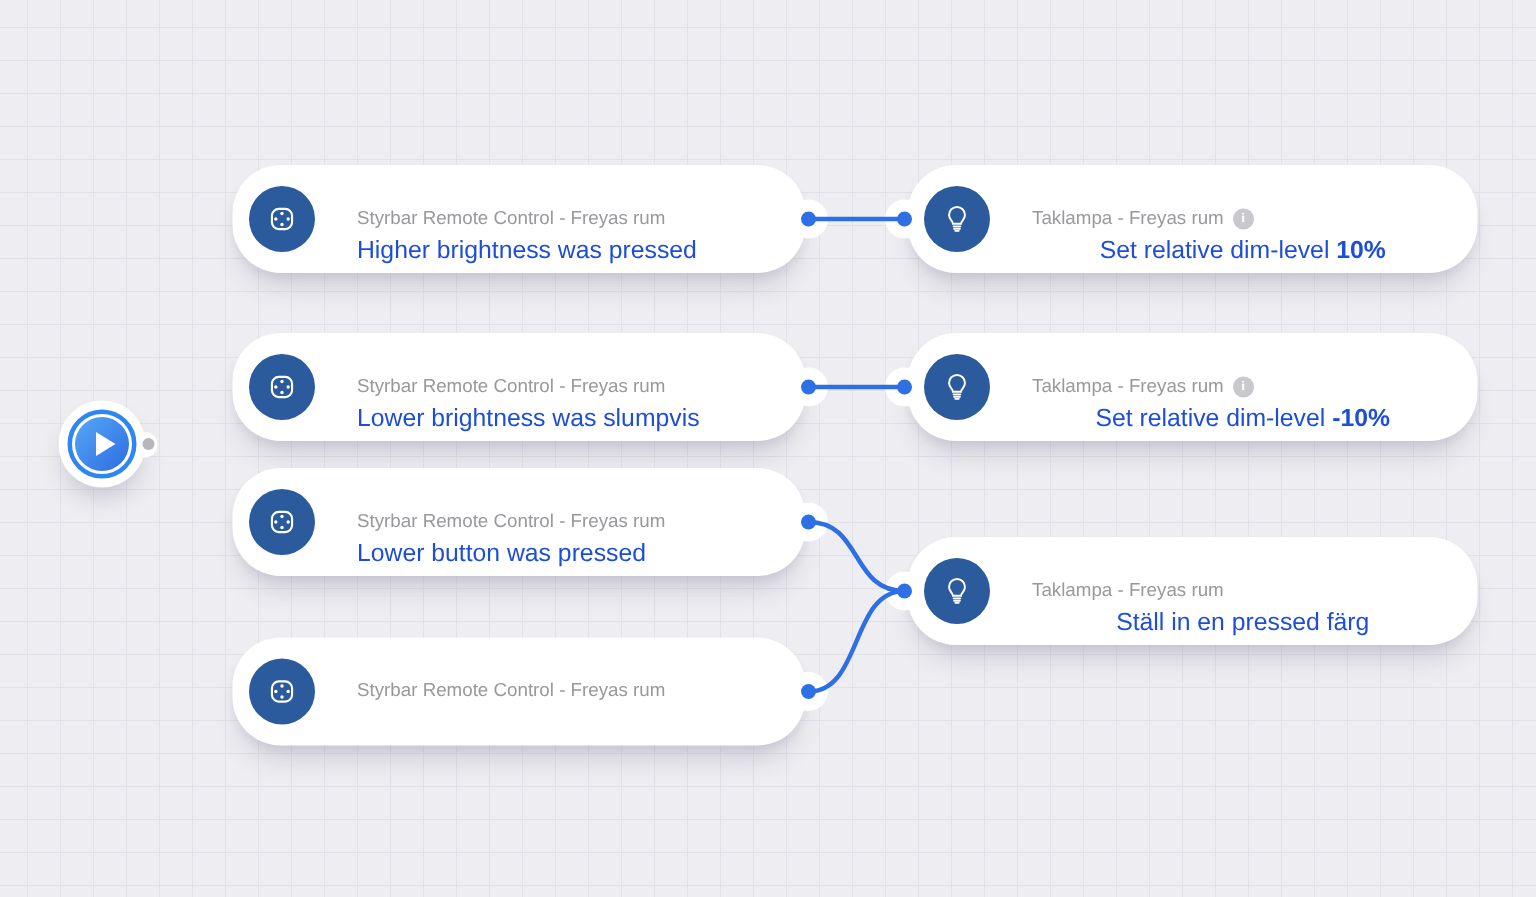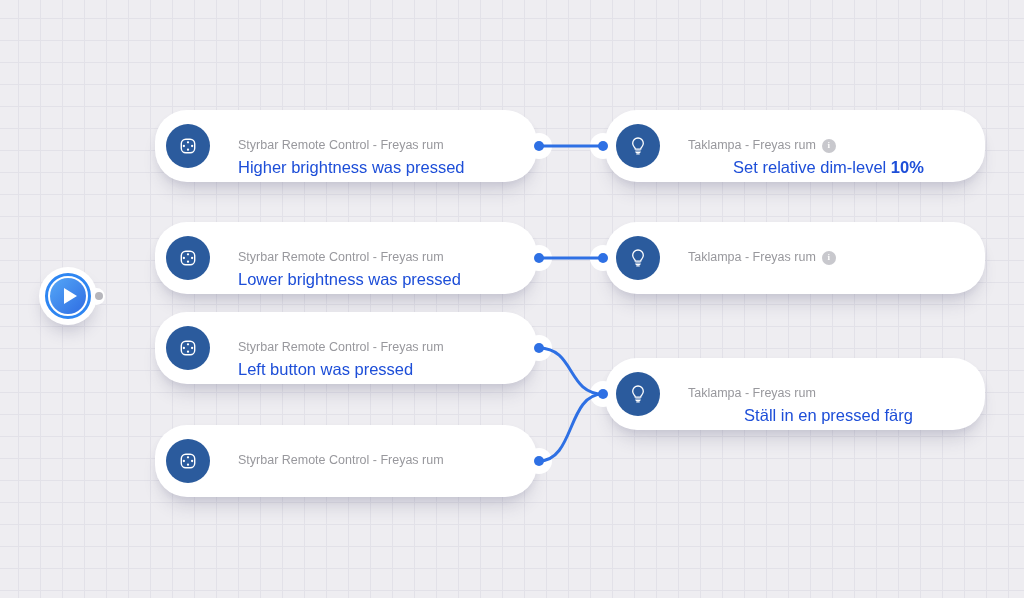--- a/index.html
+++ b/index.html
@@ -166,39 +166,39 @@
           <circle cx="12" cy="8.6" r="1.05" fill="#ffffff"></circle>
           <circle cx="12" cy="15.4" r="1.05" fill="#ffffff"></circle>
           <circle cx="8.2" cy="12" r="1.05" fill="#ffffff"></circle>
           <circle cx="15.8" cy="12" r="1.05" fill="#ffffff"></circle>
         </svg>
     </div>
     <div class="card-text">
       <div class="card-title">
           <span>Styrbar Remote Control - Freyas rum</span>
         </div>
-      <div class="card-label">Lower brightness was pressed</div>
+      <div class="card-label">Lower brightness was slumpvis</div>
     </div>
   </div>
 
   <div class="card card--trigger" style="left:155px; top:312px;">
     <div class="card-icon">
       <svg viewBox="0 0 24 24">
           <rect x="5.8" y="5.8" width="12.4" height="12.4" rx="4.2" fill="none" stroke="#ffffff" stroke-width="1.3"></rect>
           <circle cx="12" cy="8.6" r="1.05" fill="#ffffff"></circle>
           <circle cx="12" cy="15.4" r="1.05" fill="#ffffff"></circle>
           <circle cx="8.2" cy="12" r="1.05" fill="#ffffff"></circle>
           <circle cx="15.8" cy="12" r="1.05" fill="#ffffff"></circle>
         </svg>
     </div>
     <div class="card-text">
       <div class="card-title">
           <span>Styrbar Remote Control - Freyas rum</span>
         </div>
-      <div class="card-label">Left button was pressed</div>
+      <div class="card-label">Lower button was pressed</div>
     </div>
   </div>
 
   <div class="card card--trigger" style="left:155px; top:425px;">
     <div class="card-icon">
       <svg viewBox="0 0 24 24">
           <rect x="5.8" y="5.8" width="12.4" height="12.4" rx="4.2" fill="none" stroke="#ffffff" stroke-width="1.3"></rect>
           <circle cx="12" cy="8.6" r="1.05" fill="#ffffff"></circle>
           <circle cx="12" cy="15.4" r="1.05" fill="#ffffff"></circle>
           <circle cx="8.2" cy="12" r="1.05" fill="#ffffff"></circle>
@@ -233,20 +233,21 @@
       <svg viewBox="0 0 24 24">
           <path d="M12 4.6a4.9 4.9 0 0 1 4.9 4.9c0 1.9-1 2.9-1.7 3.8-.4.5-.7 1-.7 1.6h-5c0-.6-.3-1.1-.7-1.6-.7-.9-1.7-1.9-1.7-3.8A4.9 4.9 0 0 1 12 4.6z" fill="none" stroke="#ffffff" stroke-width="1.2"></path>
           <path d="M9.9 16.6h4.2M10.2 18h3.6M10.9 19.3h2.2" stroke="#ffffff" stroke-width="1.1" fill="none" stroke-linecap="round"></path>
         </svg>
     </div>
     <div class="card-text">
       <div class="card-title">
         <span>Taklampa - Freyas rum</span>
         <span class="info-badge">i</span>
       </div>
+      <div class="card-label"><span>Set relative dim-level </span><b>-10%</b></div>
     </div>
   </div>
 
   <div class="card card--action" style="left:605px; top:358px;">
     <div class="card-icon">
       <svg viewBox="0 0 24 24">
           <path d="M12 4.6a4.9 4.9 0 0 1 4.9 4.9c0 1.9-1 2.9-1.7 3.8-.4.5-.7 1-.7 1.6h-5c0-.6-.3-1.1-.7-1.6-.7-.9-1.7-1.9-1.7-3.8A4.9 4.9 0 0 1 12 4.6z" fill="none" stroke="#ffffff" stroke-width="1.2"></path>
           <path d="M9.9 16.6h4.2M10.2 18h3.6M10.9 19.3h2.2" stroke="#ffffff" stroke-width="1.1" fill="none" stroke-linecap="round"></path>
         </svg>
     </div>

